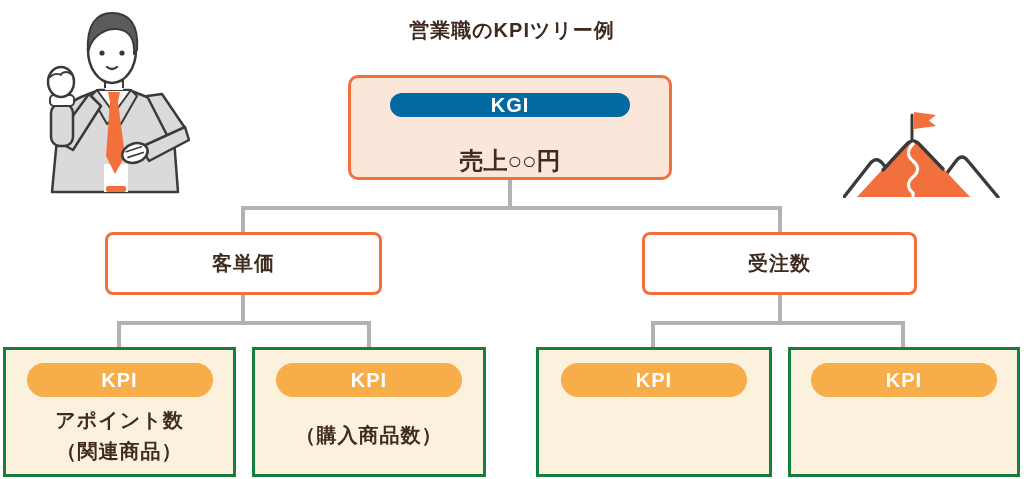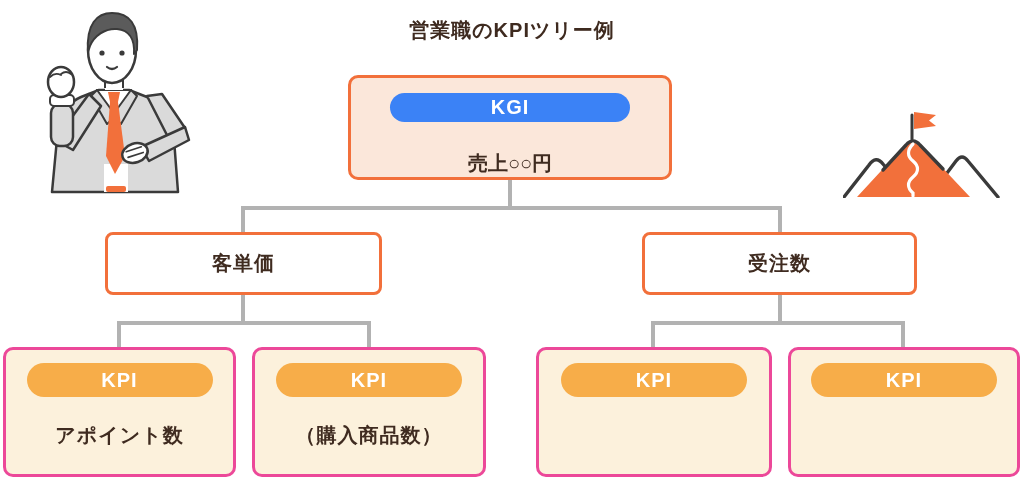--- a/index.html
+++ b/index.html
@@ -8,32 +8,32 @@
     font-family:"Liberation Sans","DejaVu Sans",sans-serif; overflow:hidden;
   }
   .title {
     position:absolute; top:17px; left:0; right:0; text-align:center;
     font-size:20px; font-weight:bold; color:#3E2A1F; letter-spacing:1px;
   }
   .node { position:absolute; box-sizing:border-box; display:flex; flex-direction:column; align-items:center; }
   
   .kgi { left:348px; top:75px; width:324px; height:105px;
          background:#FBE7DA; border:3px solid #F2703B; border-radius:10px; }
-  .kgi .pill { margin-top:15px; width:240px; height:33px; background:#3b82f6; border-radius:17px;
+  .kgi .pill { margin-top:15px; width:240px; height:33px; background:#0369a1; border-radius:17px;
          color:#fff; font-size:20px; font-weight:bold; letter-spacing:1px;
          display:flex; align-items:center; justify-content:center; }
-  .kgi .node-label { margin-top:28px; font-size:20px; font-weight:bold; color:#3F2B20; }
+  .kgi .node-label { margin-top:28px; font-size:24px; font-weight:bold; color:#3F2B20; }
   
   .mid { top:232px; height:63px; background:#ffffff; border:3px solid #F2703B;
          border-radius:8px; justify-content:center; }
   .mid .node-label { font-size:20px; font-weight:bold; color:#3F2B20; letter-spacing:1px; }
   .mid-left  { left:105px; width:277px; }
   .mid-right { left:642px; width:275px; }
   
-  .kpi { top:347px; height:130px; background:#FCF1DC; border:3px solid #ec4899; border-radius:10px; }
+  .kpi { top:347px; height:130px; background:#FCF1DC; border:3px solid #15803d; border-radius:0; }
   .kpi .pill { margin-top:13px; width:186px; height:34px; background:#F7AD49; border-radius:17px;
          color:#fff; font-size:20px; font-weight:bold; letter-spacing:1px; flex:none;
          display:flex; align-items:center; justify-content:center; }
   .kpi .label-wrap { flex:1; display:flex; flex-direction:column; justify-content:center; align-items:center;
          font-size:20px; font-weight:bold; color:#3F2B20; line-height:1.55; letter-spacing:1px; }
   .label-line:empty { display:none; }
   .kpi1 { left:3px;   width:233px; }
   .kpi2 { left:252px; width:234px; }
   .kpi3 { left:536px; width:236px; }
   .kpi4 { left:788px; width:232px; }
@@ -124,20 +124,21 @@
     <div class="node-label">受注数</div>
   </div>
   <div class="node mid mid-left">
     <div class="node-label">客単価</div>
   </div>
 
   <div class="node kpi kpi1">
     <div class="pill">KPI</div>
     <div class="label-wrap">
       <div class="label-line">アポイント数</div>
+      <div class="label-line">（関連商品）</div>
     </div>
   </div>
   <div class="node kpi kpi2">
     <div class="pill">KPI</div>
     <div class="label-wrap">
       <div class="label-line">（購入商品数）</div>
     </div>
   </div>
   <div class="node kpi kpi3">
     <div class="pill">KPI</div>

